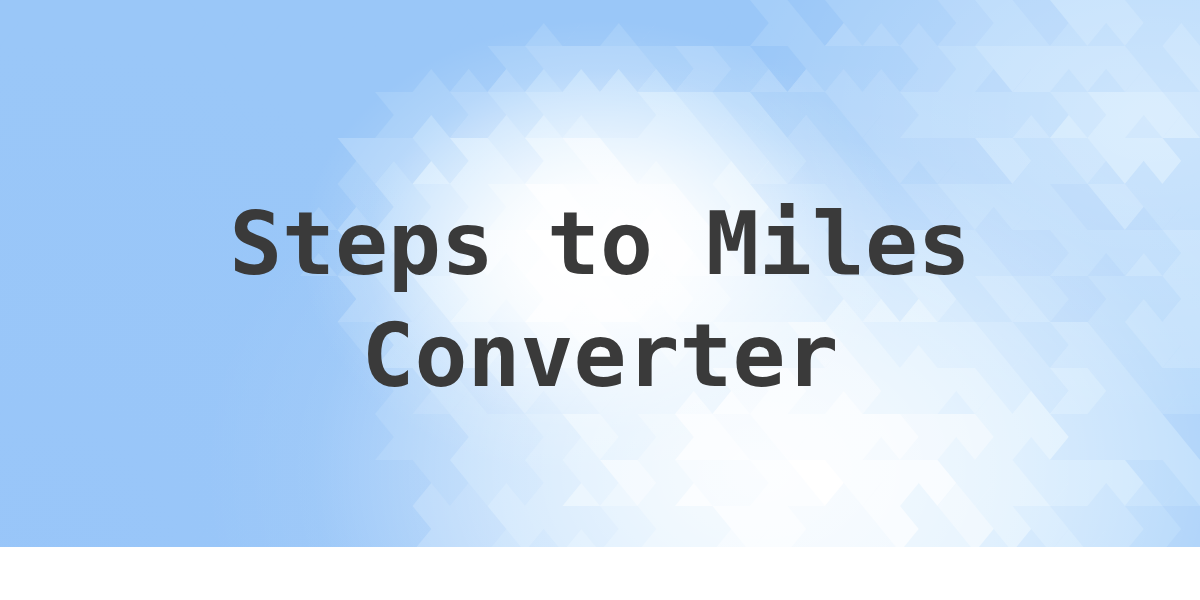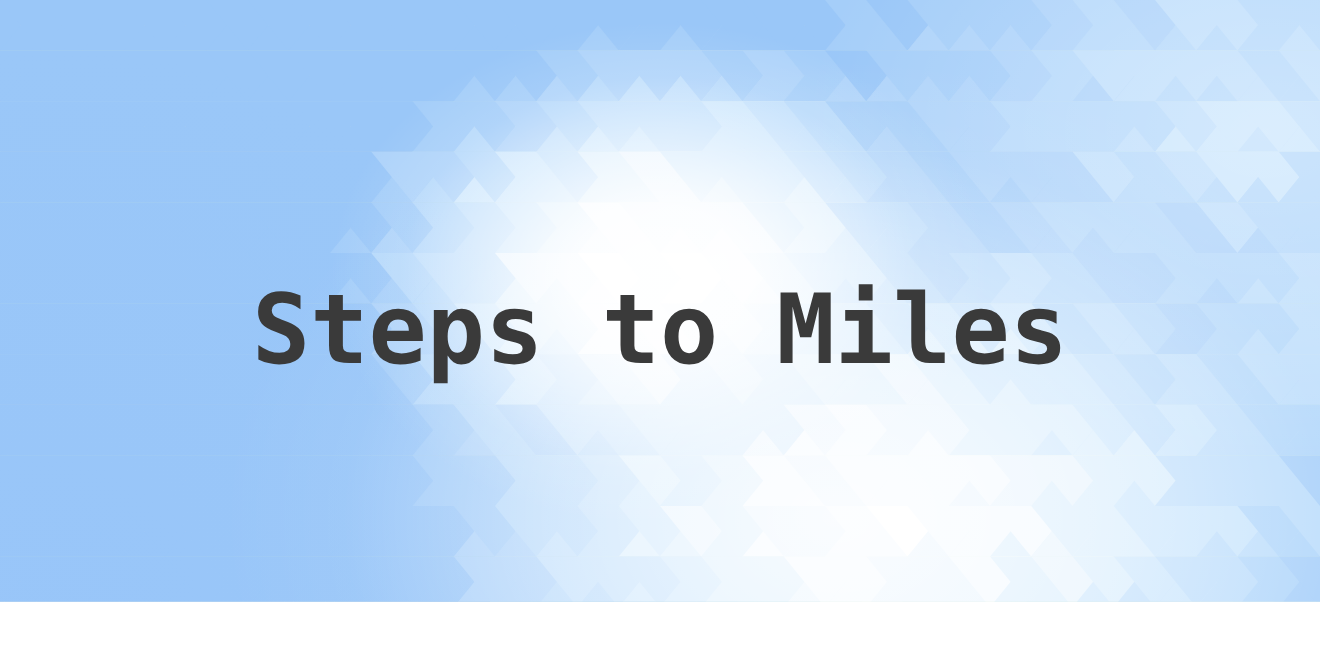--- a/index.html
+++ b/index.html
@@ -1264,15 +1264,16 @@
       <polygon points="1162.5,736 1200,690 1237.5,736" fill="#9ac7f8"></polygon>
       <polygon points="1162.5,690 1237.5,690 1200,736" fill="#9ac7f8"></polygon>
       <polygon points="1200,736 1237.5,690 1275,736" fill="#9ac7f8"></polygon>
       <polygon points="1200,690 1275,690 1237.5,736" fill="#9ac7f8"></polygon>
     </svg>
 
   <div id="glow"></div>
 
   <div id="title-block">
     <div class="title-line">Steps to Miles</div>
+    <div class="title-line">Converter</div>
   </div>
 
 </div>
 
 </body></html>

